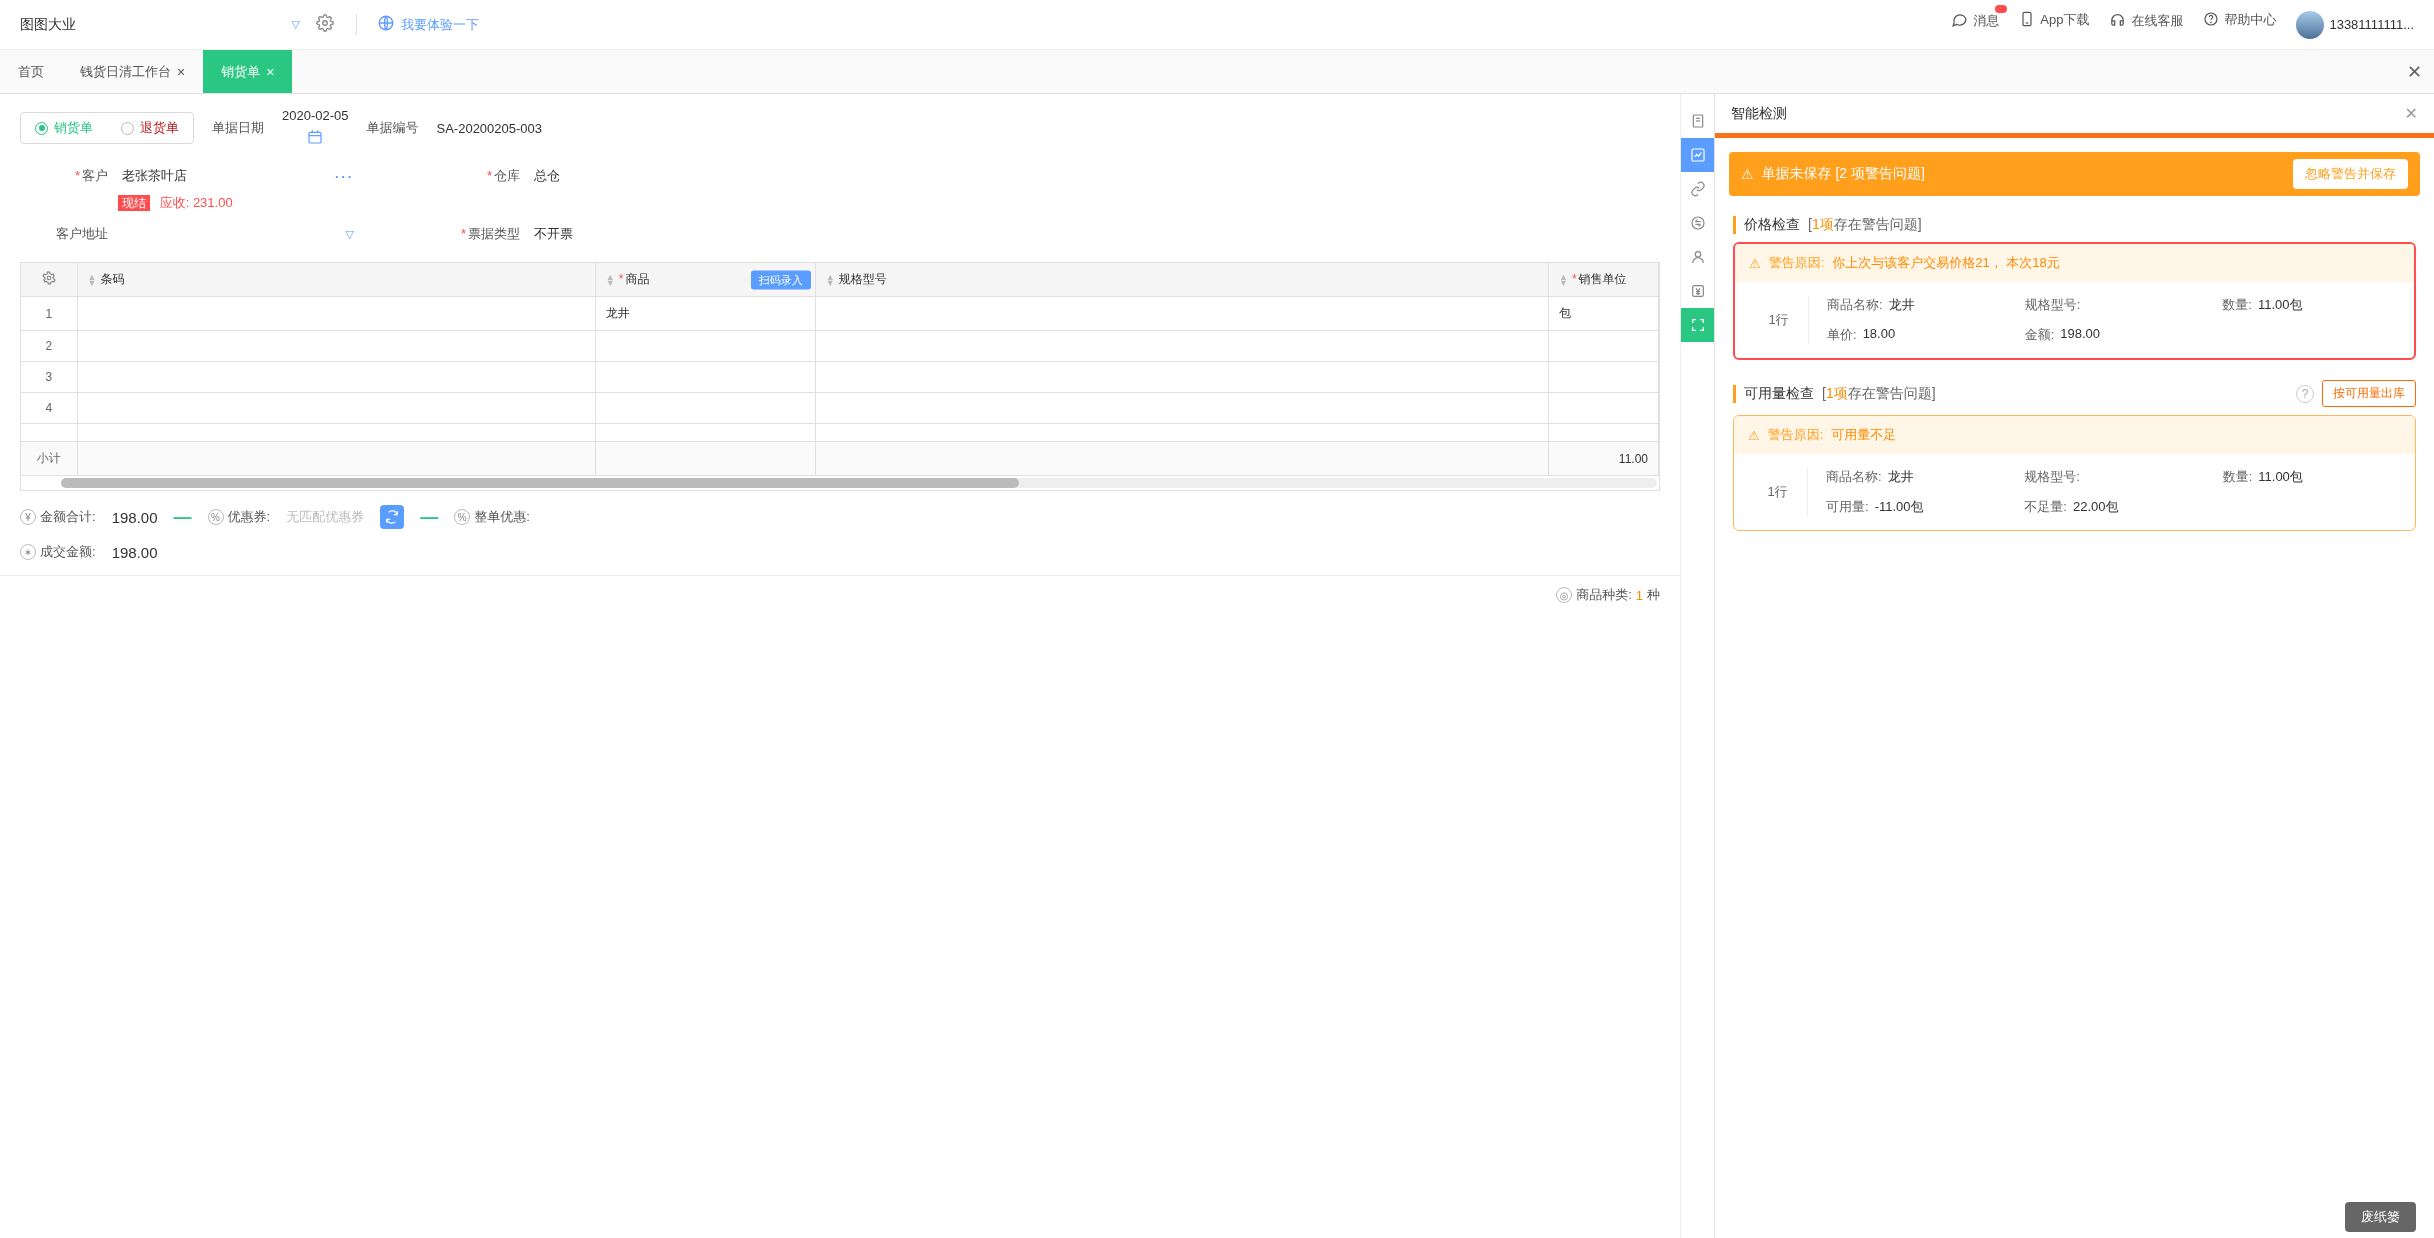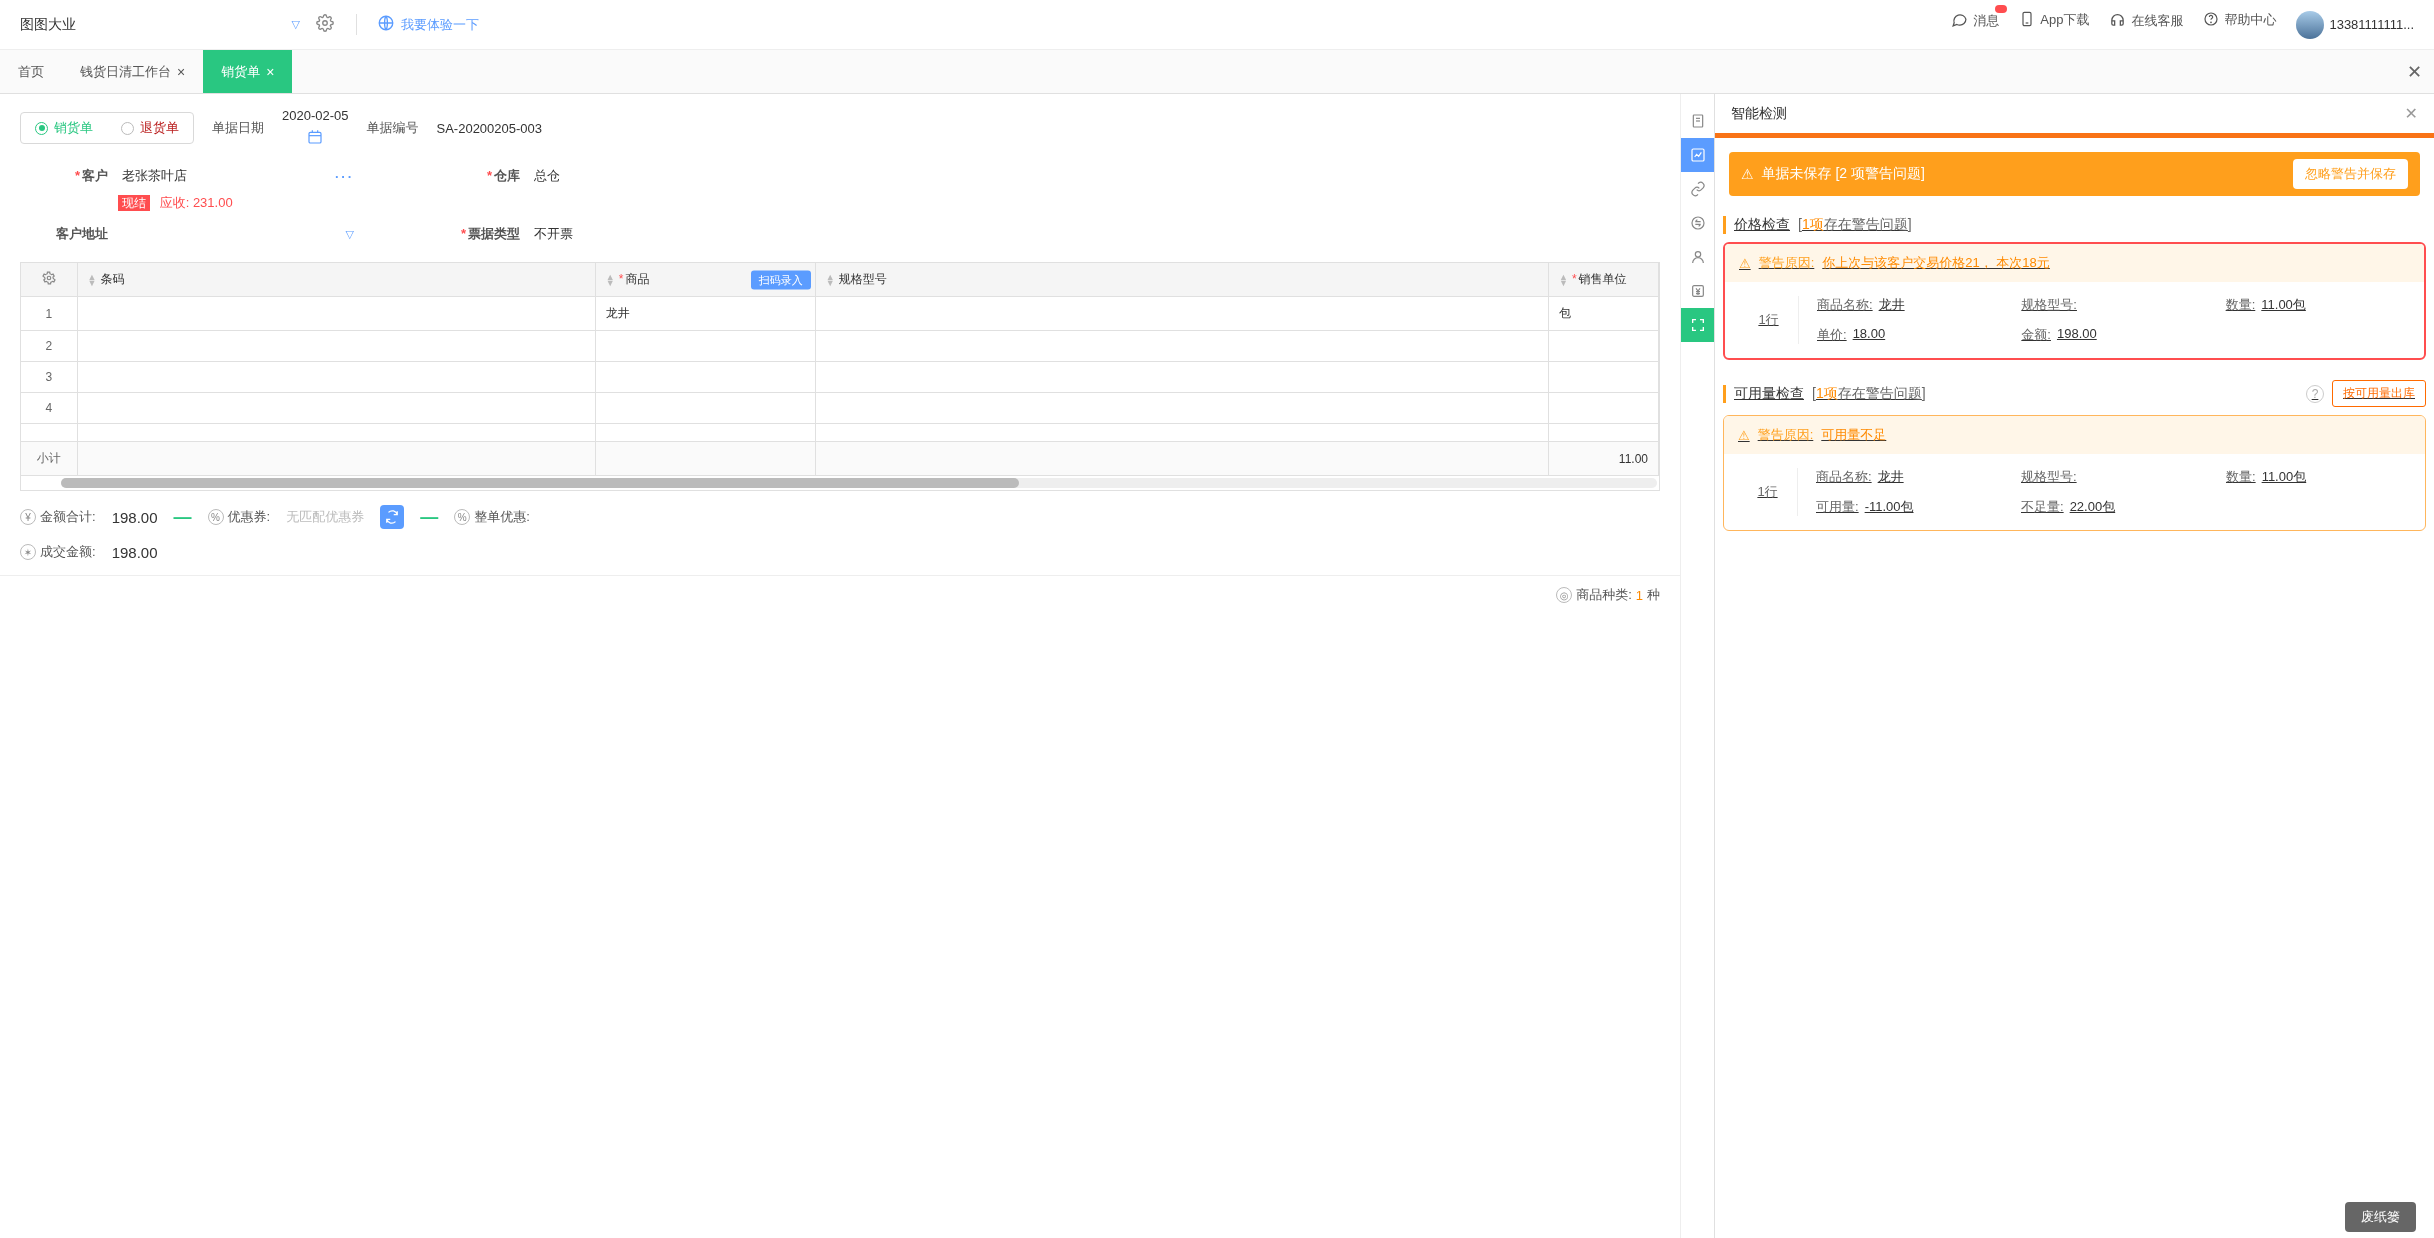--- a/index.html
+++ b/index.html
@@ -35,21 +35,21 @@
     .radio-item.selected .radio-circle { border-color: #29c781; }
     .radio-item.selected .radio-circle::after { content: ""; width: 6px; height: 6px; background: #29c781; border-radius: 50%; }
     .form-label { color: #555; }
     .form-value { color: #333; }
     .date-field { display: flex; align-items: center; gap: 6px; flex-direction: column; }
     .cal-icon { color: #5b9cff; }
     
     .form-row { display: flex; padding: 4px 20px; gap: 14px; align-items: flex-start; }
     .field-group { display: flex; flex-direction: column; gap: 4px; }
     .field { display: flex; align-items: center; gap: 10px; }
-    .field-label { width: 88px; text-align: right; color: #555; font-weight: bold; }
+    .field-label { width: 88px; text-align: right; color: #555; }
     .req { color: #ff4d4f; margin-right: 2px; }
     .field-input { width: 240px; height: 28px; display: flex; align-items: center; justify-content: space-between; padding: 0 4px; color: #333; }
     .dots { color: #5b9cff; font-weight: bold; cursor: pointer; letter-spacing: 2px; }
     .badge-red { background: #ff4d4f; color: #fff; padding: 1px 4px; font-size: 12px; }
     .receivable { color: #ff4d4f; margin-left: 6px; }
     
     .table-wrap { margin: 10px 20px 0; border: 1px solid #e0e0e0; position: relative; }
     .table { width: 100%; border-collapse: collapse; }
     .table th, .table td { border-right: 1px solid #e0e0e0; border-bottom: 1px solid #e0e0e0; padding: 8px 10px; text-align: left; font-weight: normal; font-size: 12px; }
     .table th { background: #f5f5f5; position: relative; }
@@ -79,21 +79,21 @@
     .inspect-panel { width: 720px; border-left: 1px solid #e0e0e0; display: flex; flex-direction: column; background: #fff; }
     .inspect-head { height: 44px; display: flex; align-items: center; justify-content: space-between; padding: 0 16px; border-bottom: 5px solid #f97316; }
     .inspect-title { font-size: 14px; color: #333; }
     .close-x { color: #999; cursor: pointer; font-size: 16px; }
     
     .warn-banner { background: #ff9f1c; color: #fff; margin: 14px 14px 10px; border-radius: 4px; height: 44px; display: flex; align-items: center; justify-content: space-between; padding: 0 12px; }
     .warn-left { display: flex; align-items: center; gap: 8px; font-size: 14px; }
     .warn-tri { font-size: 14px; }
     .ignore-btn { background: #fff; color: #ff9f1c; border: none; border-radius: 4px; padding: 6px 12px; cursor: pointer; font-size: 13px; }
     
-    .check-section { margin: 10px 8px; text-decoration: underline; }
+    .check-section { margin: 10px 18px; }
     .section-head { display: flex; align-items: center; justify-content: space-between; margin-bottom: 8px; }
     .section-title { display: flex; align-items: center; gap: 8px; font-size: 14px; }
     .bar { width: 3px; height: 18px; background: #ff9f1c; }
     .sub-stat { color: #666; }
     .sub-stat .hi { color: #ff8a00; }
     .help-ic { width: 18px; height: 18px; border: 1px solid #ccc; border-radius: 50%; display: inline-flex; align-items: center; justify-content: center; color: #aaa; font-size: 12px; cursor: pointer; }
     .orange-outline-btn { border: 1px solid #ff6a00; color: #ff6a00; background: #fff; border-radius: 3px; padding: 4px 10px; cursor: pointer; font-size: 12px; }
     
     .warn-card { border: 1px solid #ffb65c; border-radius: 6px; background: #fff; overflow: hidden; }
     .warn-card.hot { border: 2px solid #ff4d4f; }

